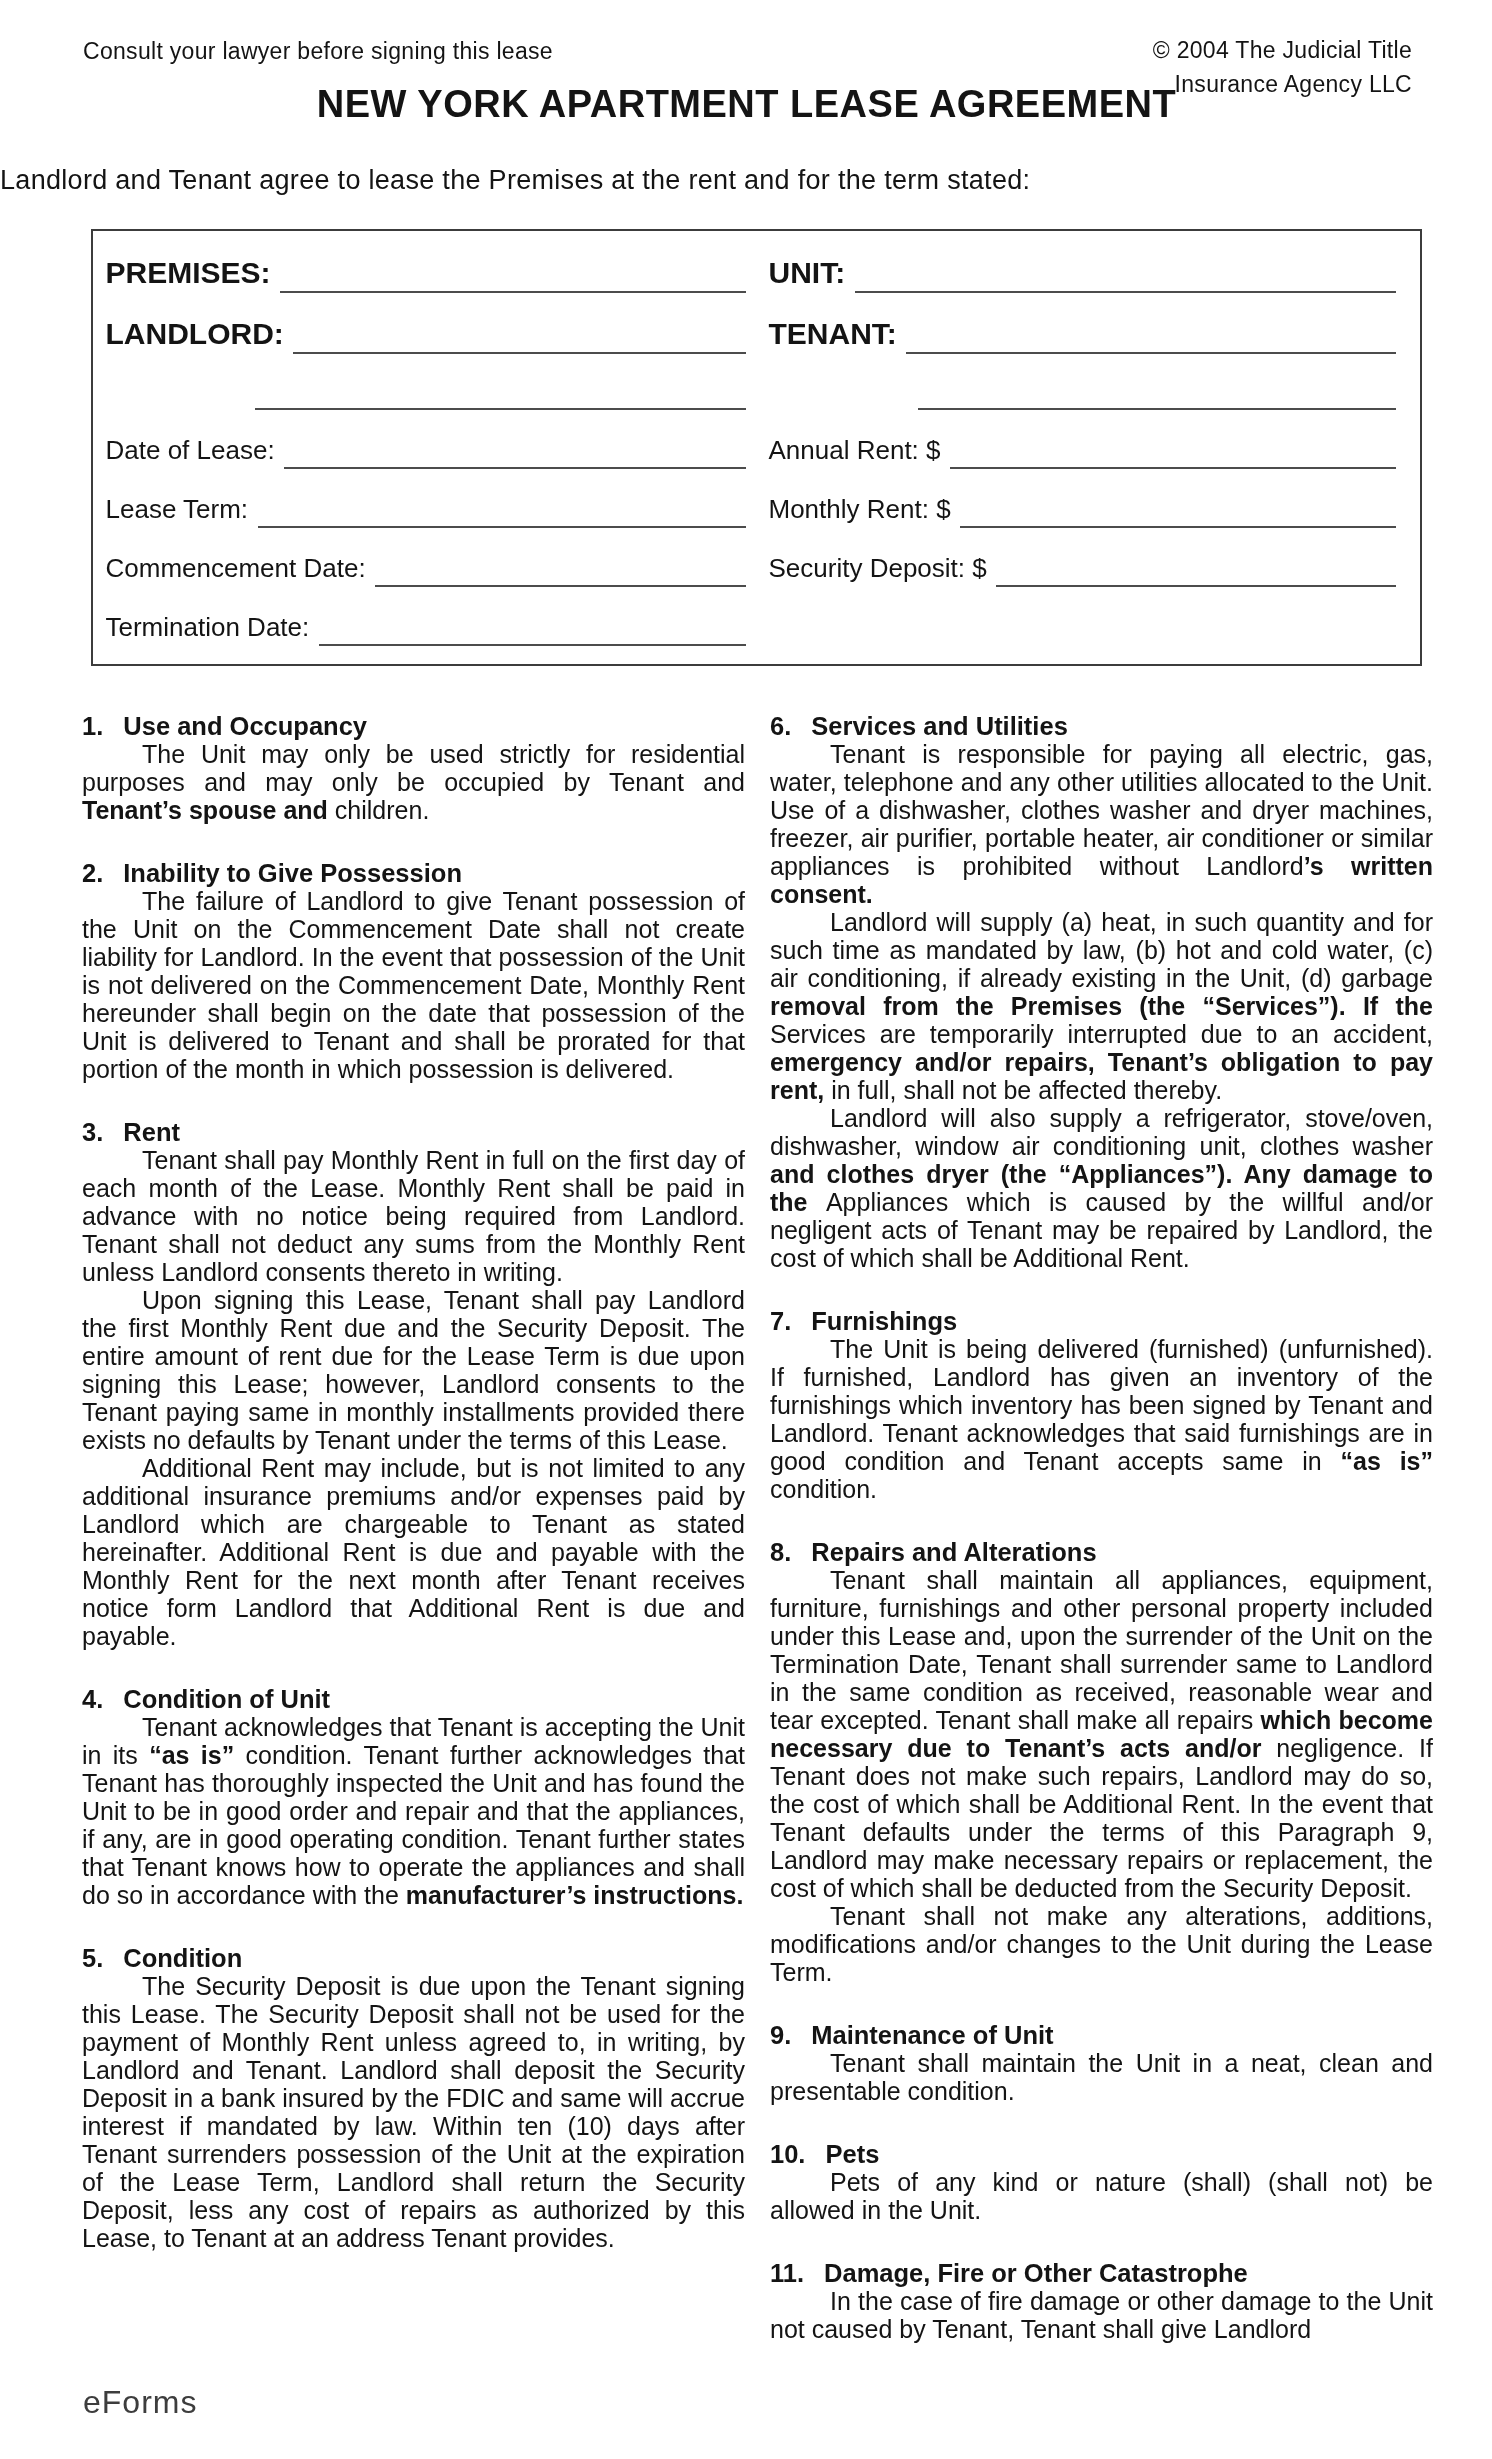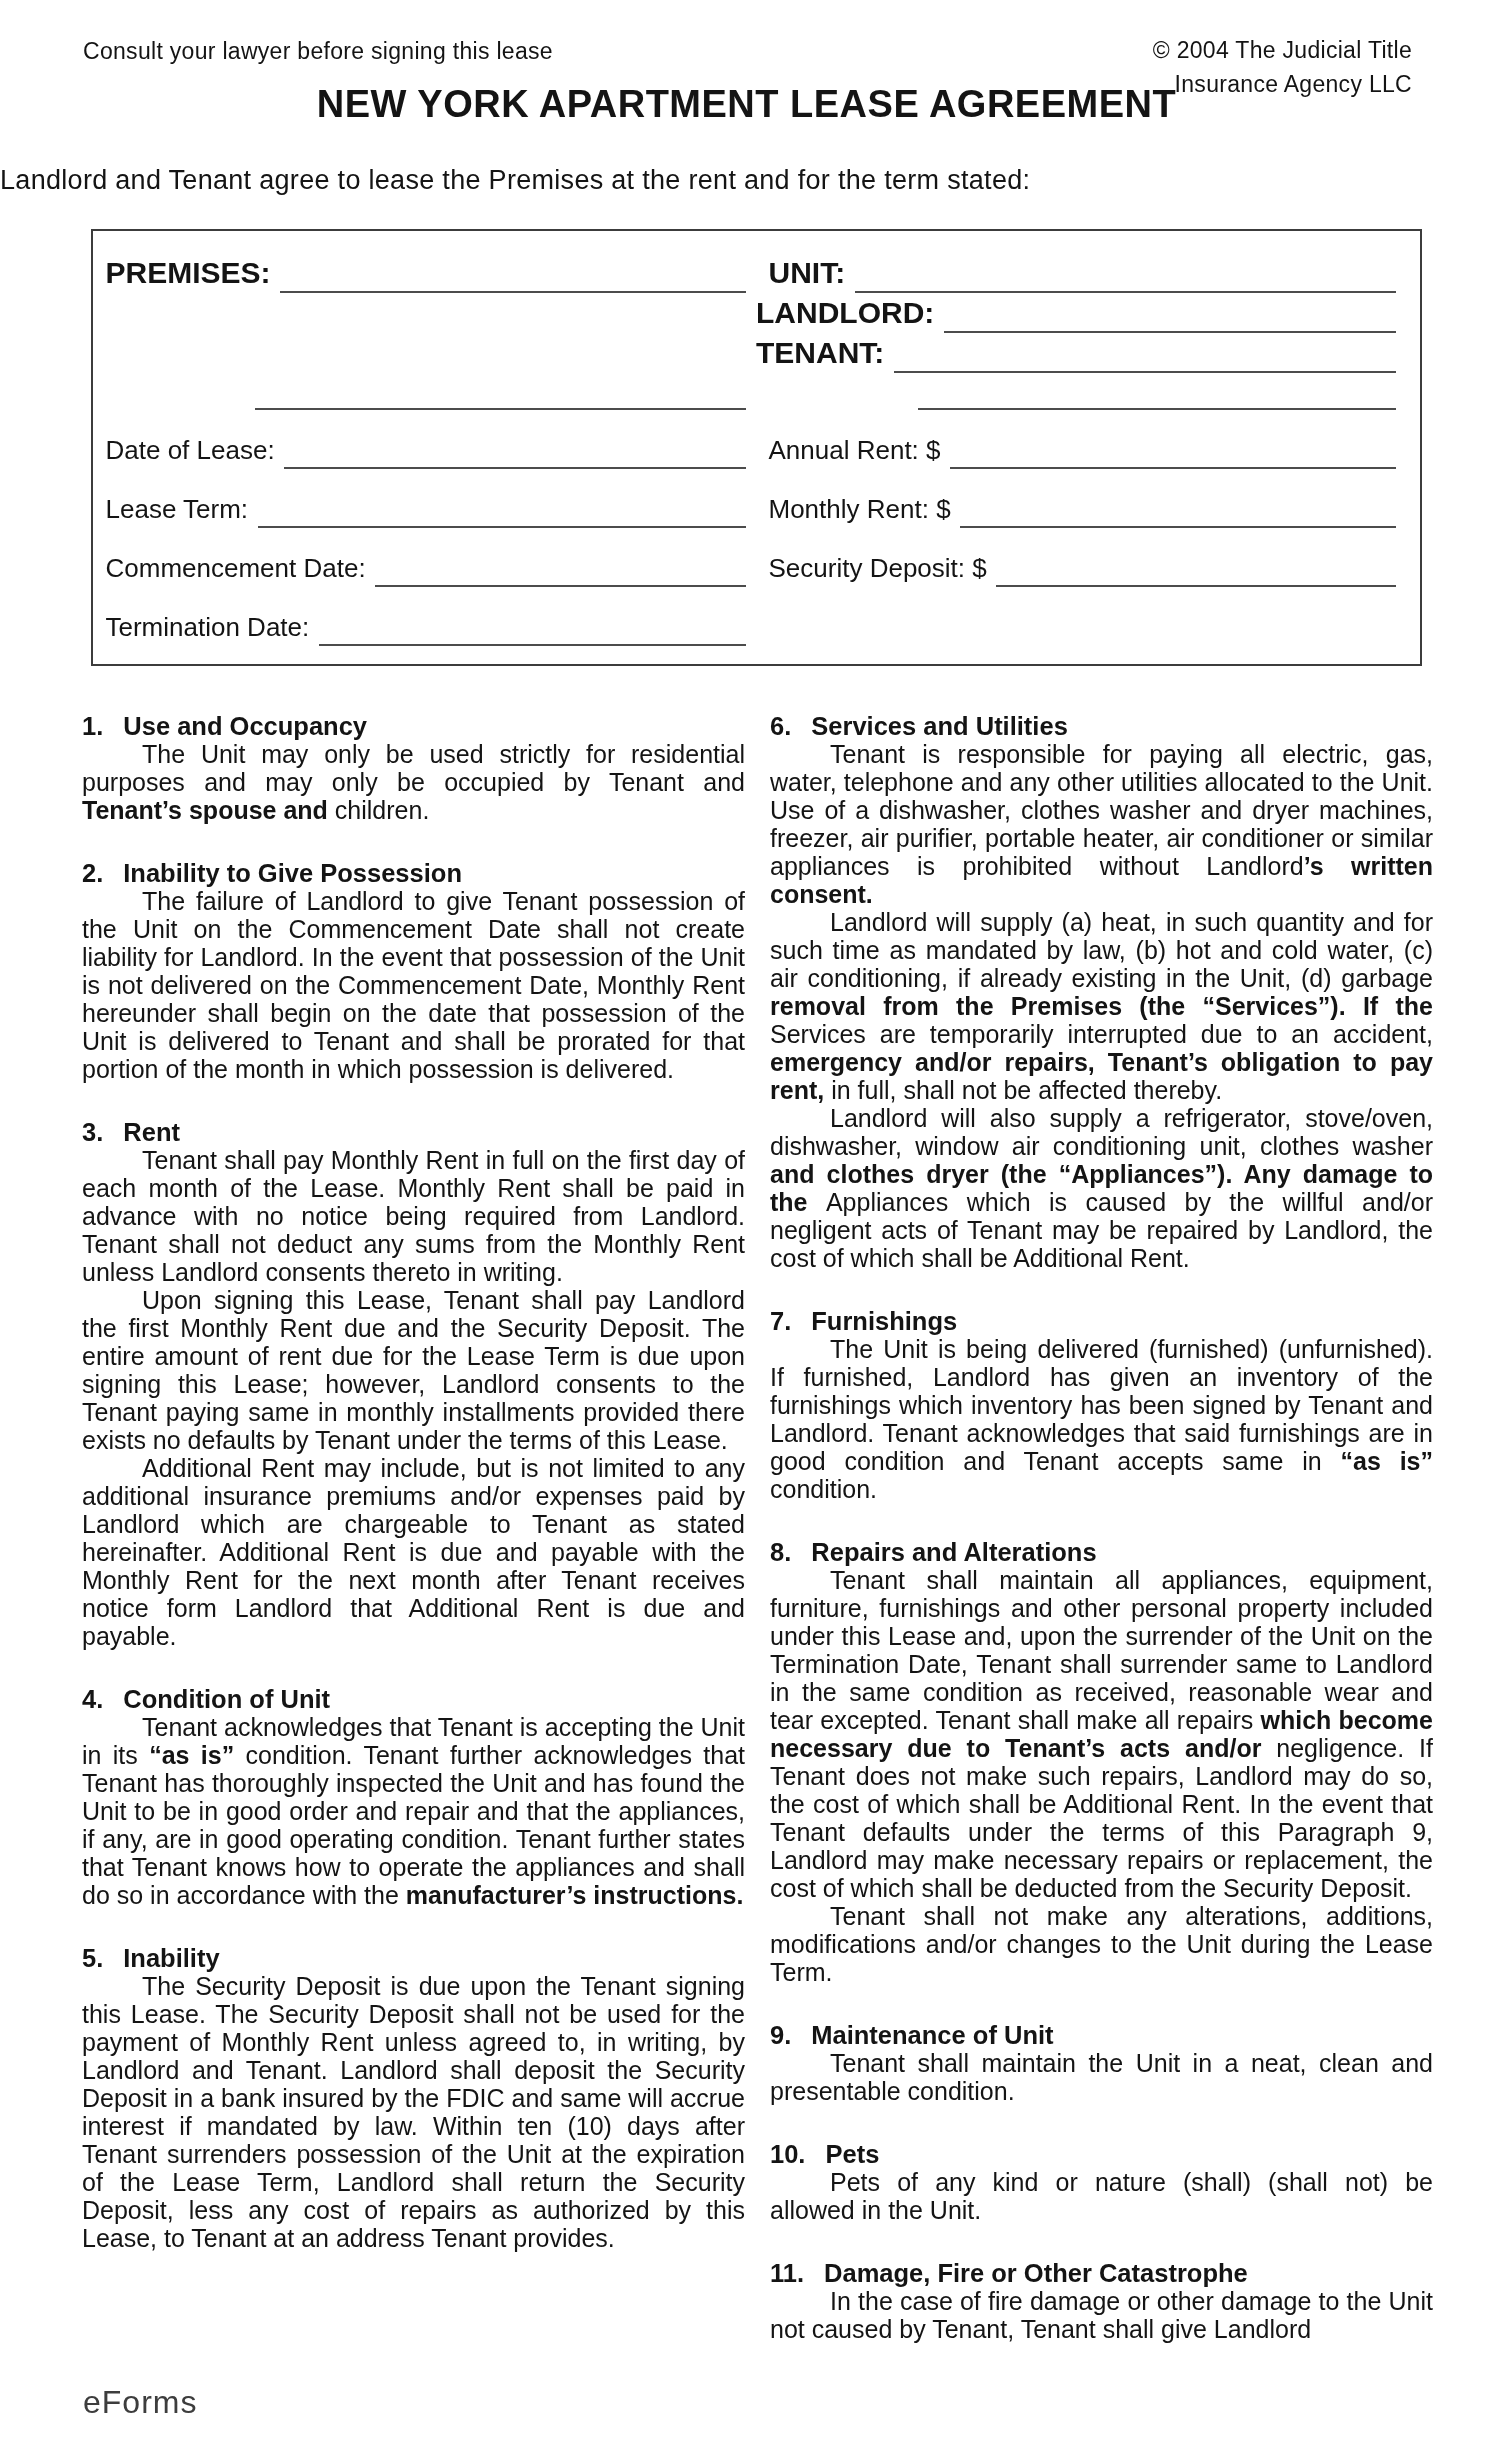--- a/index.html
+++ b/index.html
@@ -24,21 +24,21 @@
   }
   .frow{display:flex;align-items:flex-end;}
   .fhalf{display:flex;align-items:flex-end;width:640px;}
   .fhalf.right{flex:1;margin-left:23px;}
   .flabel{white-space:nowrap;}
   .fb{font-weight:bold;font-size:30px;margin-bottom:5.8px;}
   .fr{font-size:26px;margin-bottom:5.8px;}
   .fline{flex:1;border-bottom:2.9px solid #4c4c4c;margin-left:9.6px;margin-bottom:2.9px;height:0;}
   .fspacer{width:140px;}
   .r1{height:61px;}
-  .r2{height:61px;flex-direction:column;}
+  .r2{height:61px;}
   .r3{height:56px;}
   .r4,.r5,.r6,.r7{height:59px;}
 
   
   .cols{position:absolute;left:82px;top:712px;width:1351px;display:flex;gap:25px;}
   .col{width:663px;font-size:25px;line-height:28px;}
   .section + .section{margin-top:35px;}
   .sec-h{font-weight:bold;font-size:25.5px;}
   .sec-num{margin-right:20px;}
   .col p{margin:0;text-align:justify;text-indent:60px;}
@@ -154,21 +154,21 @@
           <div class="sec-h"><span class="sec-num">3.</span><span>Rent</span></div>
           <p><span>Tenant shall pay Monthly Rent in full on the first day of each month of the Lease.  Monthly Rent shall be paid in advance with no notice being required from Landlord.  Tenant shall not deduct any sums from the Monthly Rent unless Landlord consents thereto in writing.</span></p>
           <p><span>Upon signing this Lease, Tenant shall pay Landlord the first Monthly Rent due and the Security Deposit.  The entire amount of rent due for the Lease Term is due upon signing this Lease; however, Landlord consents to the Tenant paying same in monthly installments provided there exists no defaults by Tenant under the terms of this Lease.</span></p>
           <p><span>Additional Rent may include, but is not limited to any additional insurance premiums and/or expenses paid by Landlord which are chargeable to Tenant as stated hereinafter.  Additional Rent is due and payable with the Monthly Rent for the next month after Tenant receives notice form Landlord that Additional Rent is due and payable.</span></p>
         </div>
         <div class="section">
           <div class="sec-h"><span class="sec-num">4.</span><span>Condition of Unit</span></div>
           <p><span>Tenant acknowledges that Tenant is accepting the Unit in its </span><span class="b">“as is”</span><span> condition.  Tenant further acknowledges that Tenant has thoroughly inspected the Unit and has found the Unit to be in good order and repair and that the appliances, if any, are in good operating condition.  Tenant further states that Tenant knows how to operate the appliances and shall do so in accordance with the </span><span class="b">manufacturer’s instructions.</span></p>
         </div>
         <div class="section">
-          <div class="sec-h"><span class="sec-num">5.</span><span>Inability</span></div>
+          <div class="sec-h"><span class="sec-num">5.</span><span>Condition</span></div>
           <p><span>The Security Deposit is due upon the Tenant signing this Lease.  The Security Deposit shall not be used for the payment of Monthly Rent unless agreed to, in writing, by Landlord and Tenant.  Landlord shall deposit the Security Deposit in a bank insured by the FDIC and same will accrue interest if mandated by law.  Within ten (10) days after Tenant surrenders possession of the Unit at the expiration of the Lease Term, Landlord shall return the Security Deposit, less any cost of repairs as authorized by this Lease, to Tenant at an address Tenant provides.</span></p>
         </div>
       </div>
     <div class="col" id="col-right">
         <div class="section">
           <div class="sec-h"><span class="sec-num">6.</span><span>Services and Utilities</span></div>
           <p><span>Tenant is responsible for paying all electric, gas, water, telephone and any other utilities allocated to the Unit.  Use of a dishwasher, clothes washer and dryer machines, freezer, air purifier, portable heater, air conditioner or similar appliances is prohibited without Landlord</span><span class="b">’s written consent.</span></p>
           <p><span>Landlord will supply (a) heat, in such quantity and for such time as mandated by law, (b) hot and cold water, (c) air conditioning, if already existing in the Unit, (d) garbage </span><span class="b">removal from the Premises (the “Services”).  If the </span><span>Services are temporarily interrupted due to an accident, </span><span class="b">emergency and/or repairs, Tenant’s obligation to pay rent, </span><span>in full, shall not be affected thereby.</span></p>
           <p><span>Landlord will also supply a refrigerator, stove/oven, dishwasher, window air conditioning unit, clothes washer </span><span class="b">and clothes dryer (the “Appliances”).  Any damage to the </span><span>Appliances which is caused by the willful and/or negligent acts of Tenant may be repaired by Landlord, the cost of which shall be Additional Rent.</span></p>
         </div>

